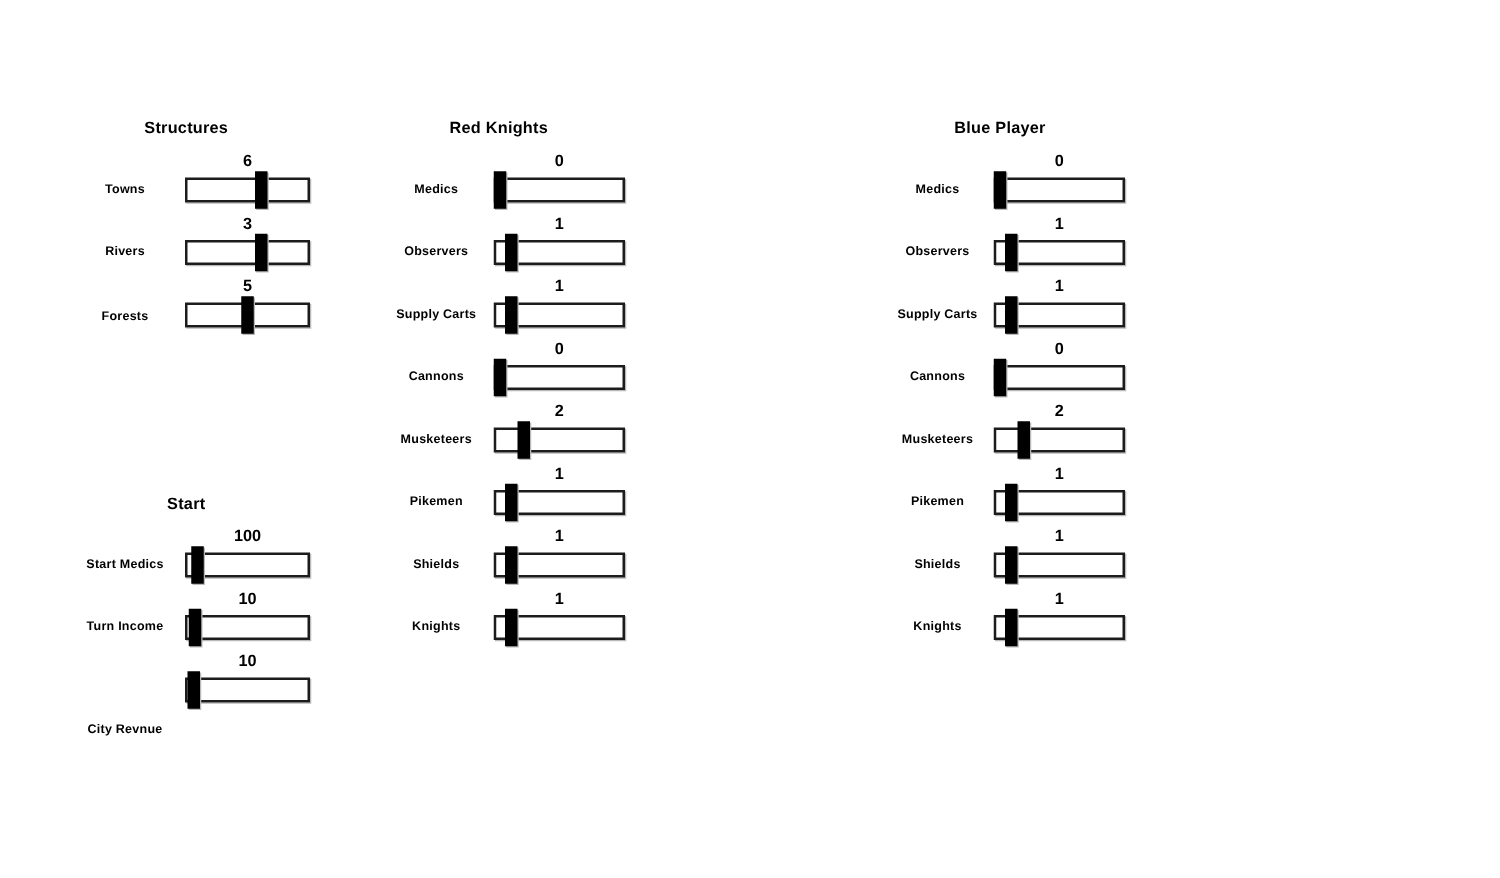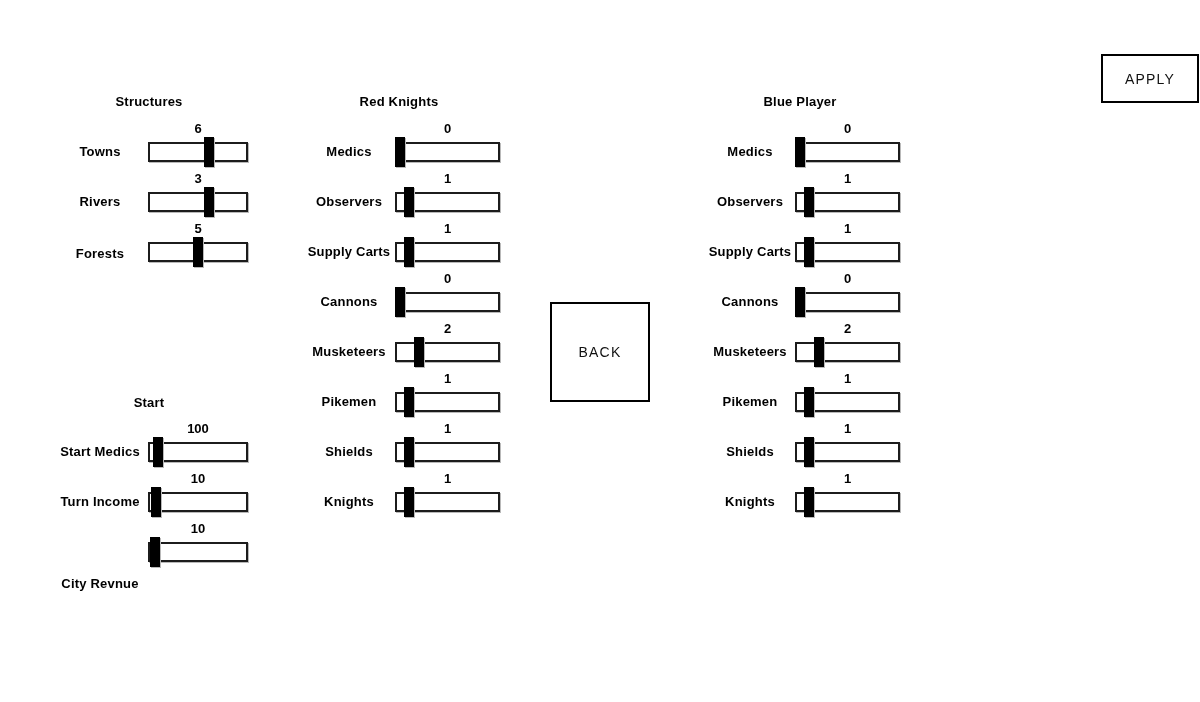--- a/index.html
+++ b/index.html
@@ -19,21 +19,21 @@
   .group-header {
     font-size: 13px;
     font-weight: bold;
     color: #000;
     text-align: center;
     height: 14px;
     line-height: 14px;
     letter-spacing: 0.2px;
   }
   .slider-label {
-    font-size: 13px;
+    font-size: 10px;
     font-weight: bold;
     color: #000;
     text-align: center;
     height: 20px;
     line-height: 20px;
     letter-spacing: 0.2px;
     white-space: nowrap;
   }
   .slider-value {
     font-size: 13px;
@@ -162,15 +162,13 @@
       <div class="slider-thumb abs" style="left: 804px; top: 387px;"></div>
       <div class="slider-label abs" style="left: 675px; top: 442px; width: 150px;">Shields</div>
       <div class="slider-value abs" style="left: 795px; top: 421px; width: 105px;">1</div>
       <div class="slider-track abs" style="left: 795px; top: 442px; width: 105px;"></div>
       <div class="slider-thumb abs" style="left: 804px; top: 437px;"></div>
       <div class="slider-label abs" style="left: 675px; top: 492px; width: 150px;">Knights</div>
       <div class="slider-value abs" style="left: 795px; top: 471px; width: 105px;">1</div>
       <div class="slider-track abs" style="left: 795px; top: 492px; width: 105px;"></div>
       <div class="slider-thumb abs" style="left: 804px; top: 487px;"></div>
     </div>
-  <div class="btn back-btn abs">BACK</div>
-  <div class="btn apply-btn abs">APPLY</div>
 </div>
 
 </body></html>

